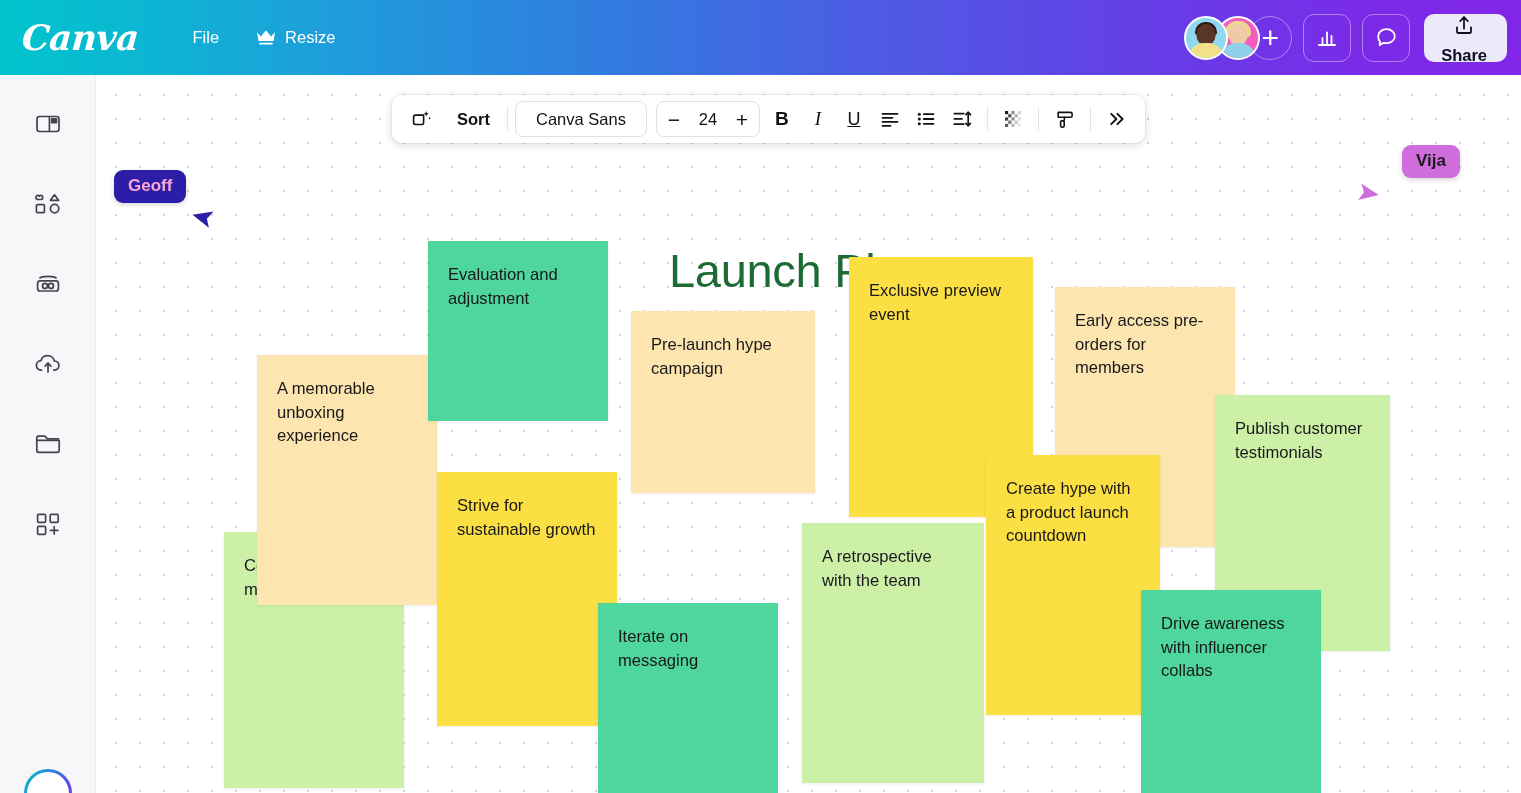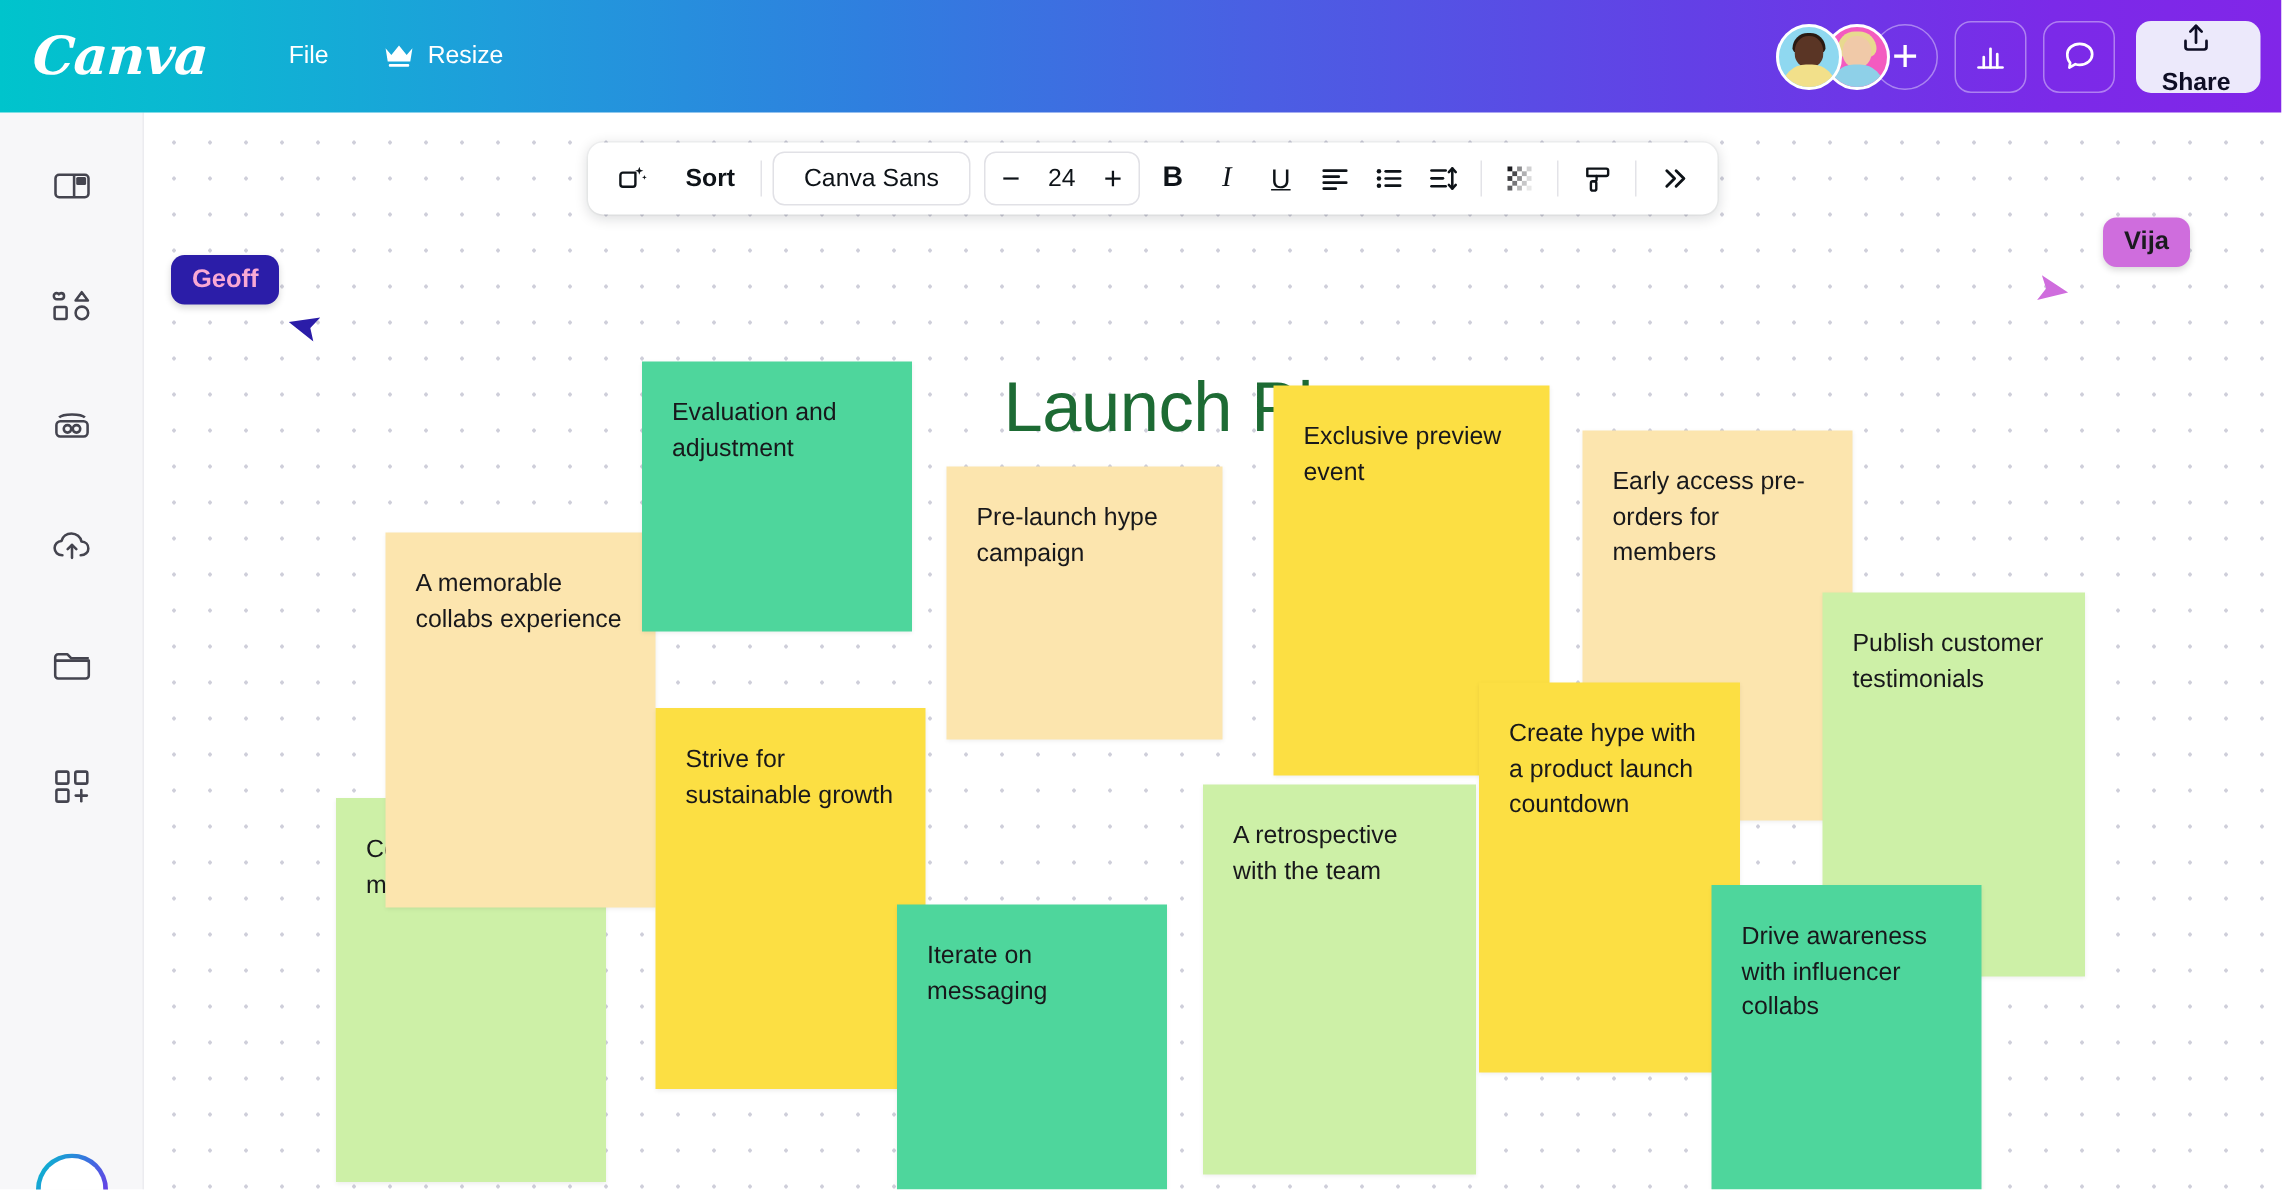--- a/index.html
+++ b/index.html
@@ -368,21 +368,21 @@
     <div class="magic-btn"></div>
   </div>
 
   <div class="canvas" id="canvas">
 
   <div class="board-title" style="left: 573px; top: 168px; color: rgb(29, 107, 52); font-size: 47px;">Launch Plan</div>
       <div class="note" style="left: 332px; top: 166px; width: 180px; height: 180px; background: rgb(78, 214, 156); z-index: 6;"><span>Evaluation and adjustment</span></div>
       <div class="note" style="left: 739px; top: 182px; width: 184px; height: 260px; background: rgb(252, 223, 67); z-index: 6; margin-left: 14px;"><span>Exclusive preview event</span></div>
       <div class="note" style="left: 959px; top: 212px; width: 180px; height: 260px; background: rgb(252, 229, 174); z-index: 5;"><span>Early access pre-orders for members</span></div>
       <div class="note" style="left: 535px; top: 236px; width: 184px; height: 182px; background: rgb(252, 229, 174); z-index: 5;"><span>Pre-launch hype campaign</span></div>
-      <div class="note" style="left: 161px; top: 280px; width: 180px; height: 250px; background: rgb(252, 229, 174); z-index: 4;"><span>A memorable collabs experience</span></div>
+      <div class="note" style="left: 161px; top: 280px; width: 180px; height: 250px; background: rgb(252, 229, 174); z-index: 4;"><span>A memorable unboxing experience</span></div>
       <div class="note" style="left: 1119px; top: 320px; width: 175px; height: 256px; background: rgb(205, 240, 167); z-index: 6;"><span>Publish customer testimonials</span></div>
       <div class="note" style="left: 341px; top: 397px; width: 180px; height: 254px; background: rgb(252, 223, 67); z-index: 6;"><span>Strive for sustainable growth</span></div>
       <div class="note" style="left: 890px; top: 380px; width: 174px; height: 260px; background: rgb(252, 223, 67); z-index: 7;"><span>Create hype with a product launch countdown</span></div>
       <div class="note" style="left: 128px; top: 457px; width: 180px; height: 256px; background: rgb(205, 240, 167); z-index: 3;"><span>Celebrate every milestone</span></div>
       <div class="note" style="left: 706px; top: 448px; width: 182px; height: 260px; background: rgb(205, 240, 167); z-index: 5;"><span>A retrospective with the team</span></div>
       <div class="note" style="left: 1045px; top: 515px; width: 180px; height: 260px; background: rgb(78, 214, 156); z-index: 8;"><span>Drive awareness with influencer collabs</span></div>
       <div class="note" style="left: 502px; top: 528px; width: 180px; height: 258px; background: rgb(78, 214, 156); z-index: 7;"><span>Iterate on messaging</span></div>
       <div class="cursor-label" style="left: 18px; top: 95px; background: rgb(43, 29, 168); color: #f9a8d4;"><span>Geoff</span></div>
       <div class="cursor-arrow" style="left: 98px; top: 130px;">
         <svg width="26" height="26" viewBox="0 0 26 26" style="transform:rotate(-35deg)">

